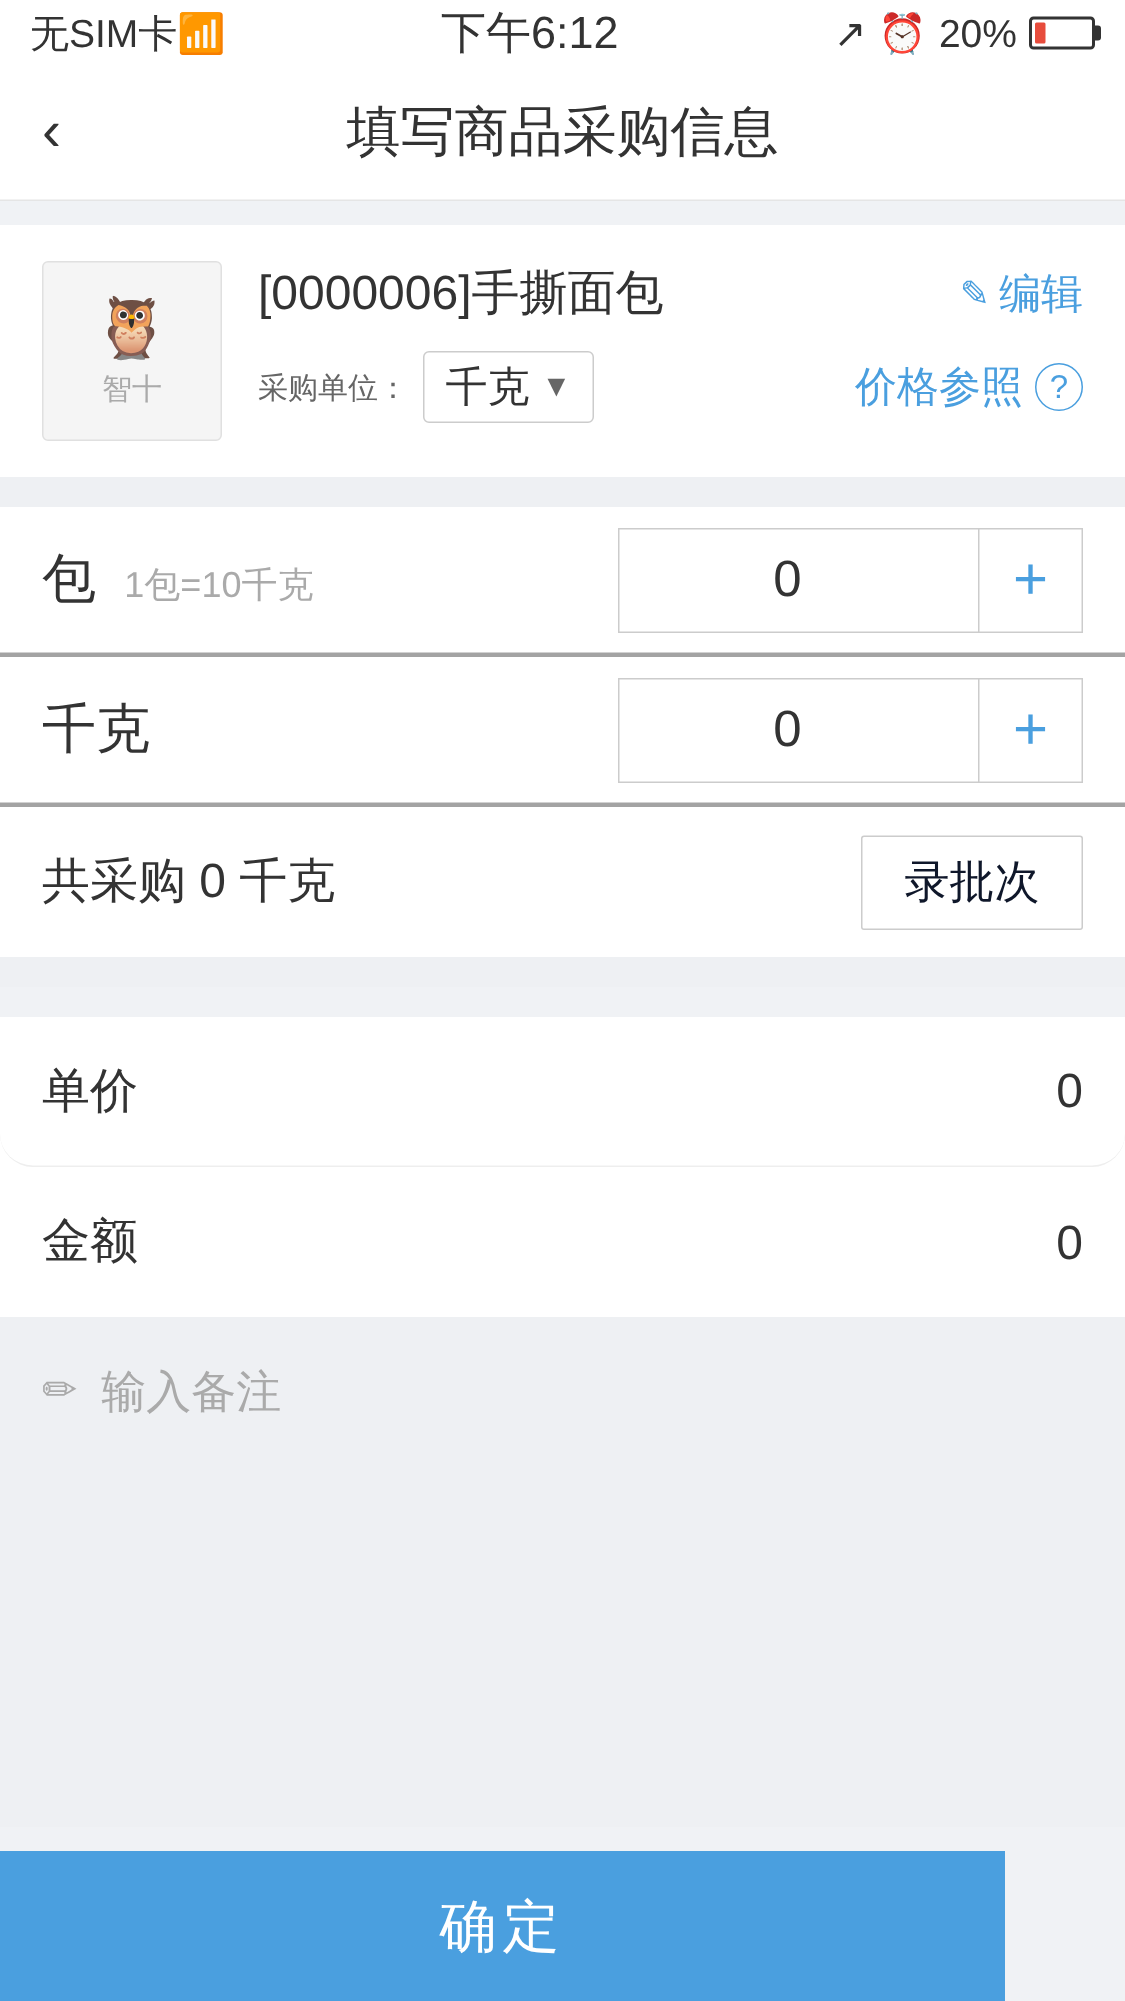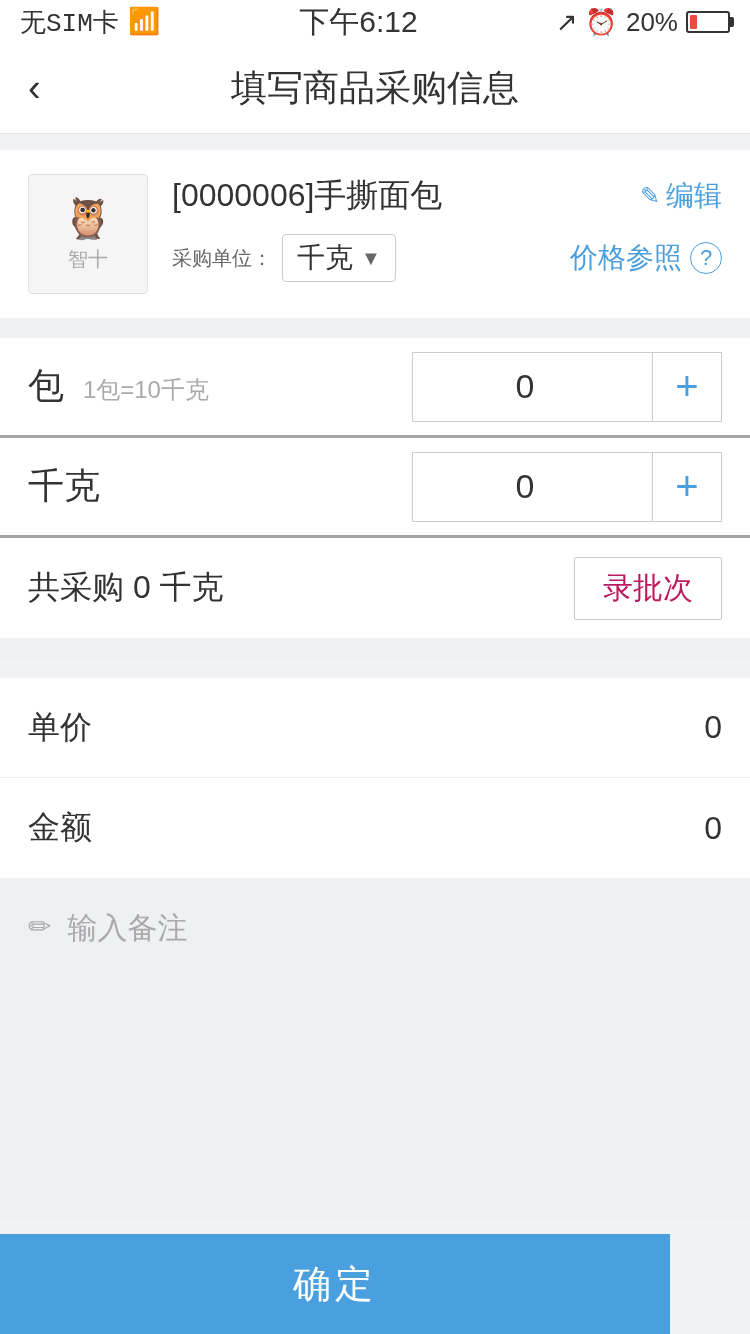--- a/index.html
+++ b/index.html
@@ -21,23 +21,21 @@
       display: flex;
       align-items: center;
       justify-content: space-between;
       padding: 0 20px;
       font-size: 28px;
       color: #333;
     }
     .status-left {
       display: flex;
       align-items: center;
-      gap: 10px;
       font-size: 26px;
-      font-family: Liberation Mono, monospace;
     }
     .status-center {
       font-size: 30px;
       font-weight: 500;
     }
     .status-right {
       display: flex;
       align-items: center;
       gap: 8px;
       font-size: 26px;
@@ -262,37 +260,38 @@
     }
     .total-label {
       font-size: 32px;
       color: #333;
     }
     .record-batch-btn {
       border: 1px solid #ccc;
       background: #fff;
       padding: 10px 28px;
       font-size: 30px;
-      color: #be185d;
+      color: #0f172a;
       cursor: pointer;
       border-radius: 2px;
     }
 
     
     .info-section {
       background: #fff;
       margin-top: 20px;
     }
     .info-row {
       display: flex;
       align-items: center;
       justify-content: space-between;
       padding: 0 28px;
       height: 100px;
       border-bottom: 1px solid #eee;
+      border-radius: 22px;
     }
     .info-row:last-child {
       border-bottom: none;
     }
     .info-label {
       font-size: 32px;
       color: #333;
     }
     .info-value {
       font-size: 32px;

